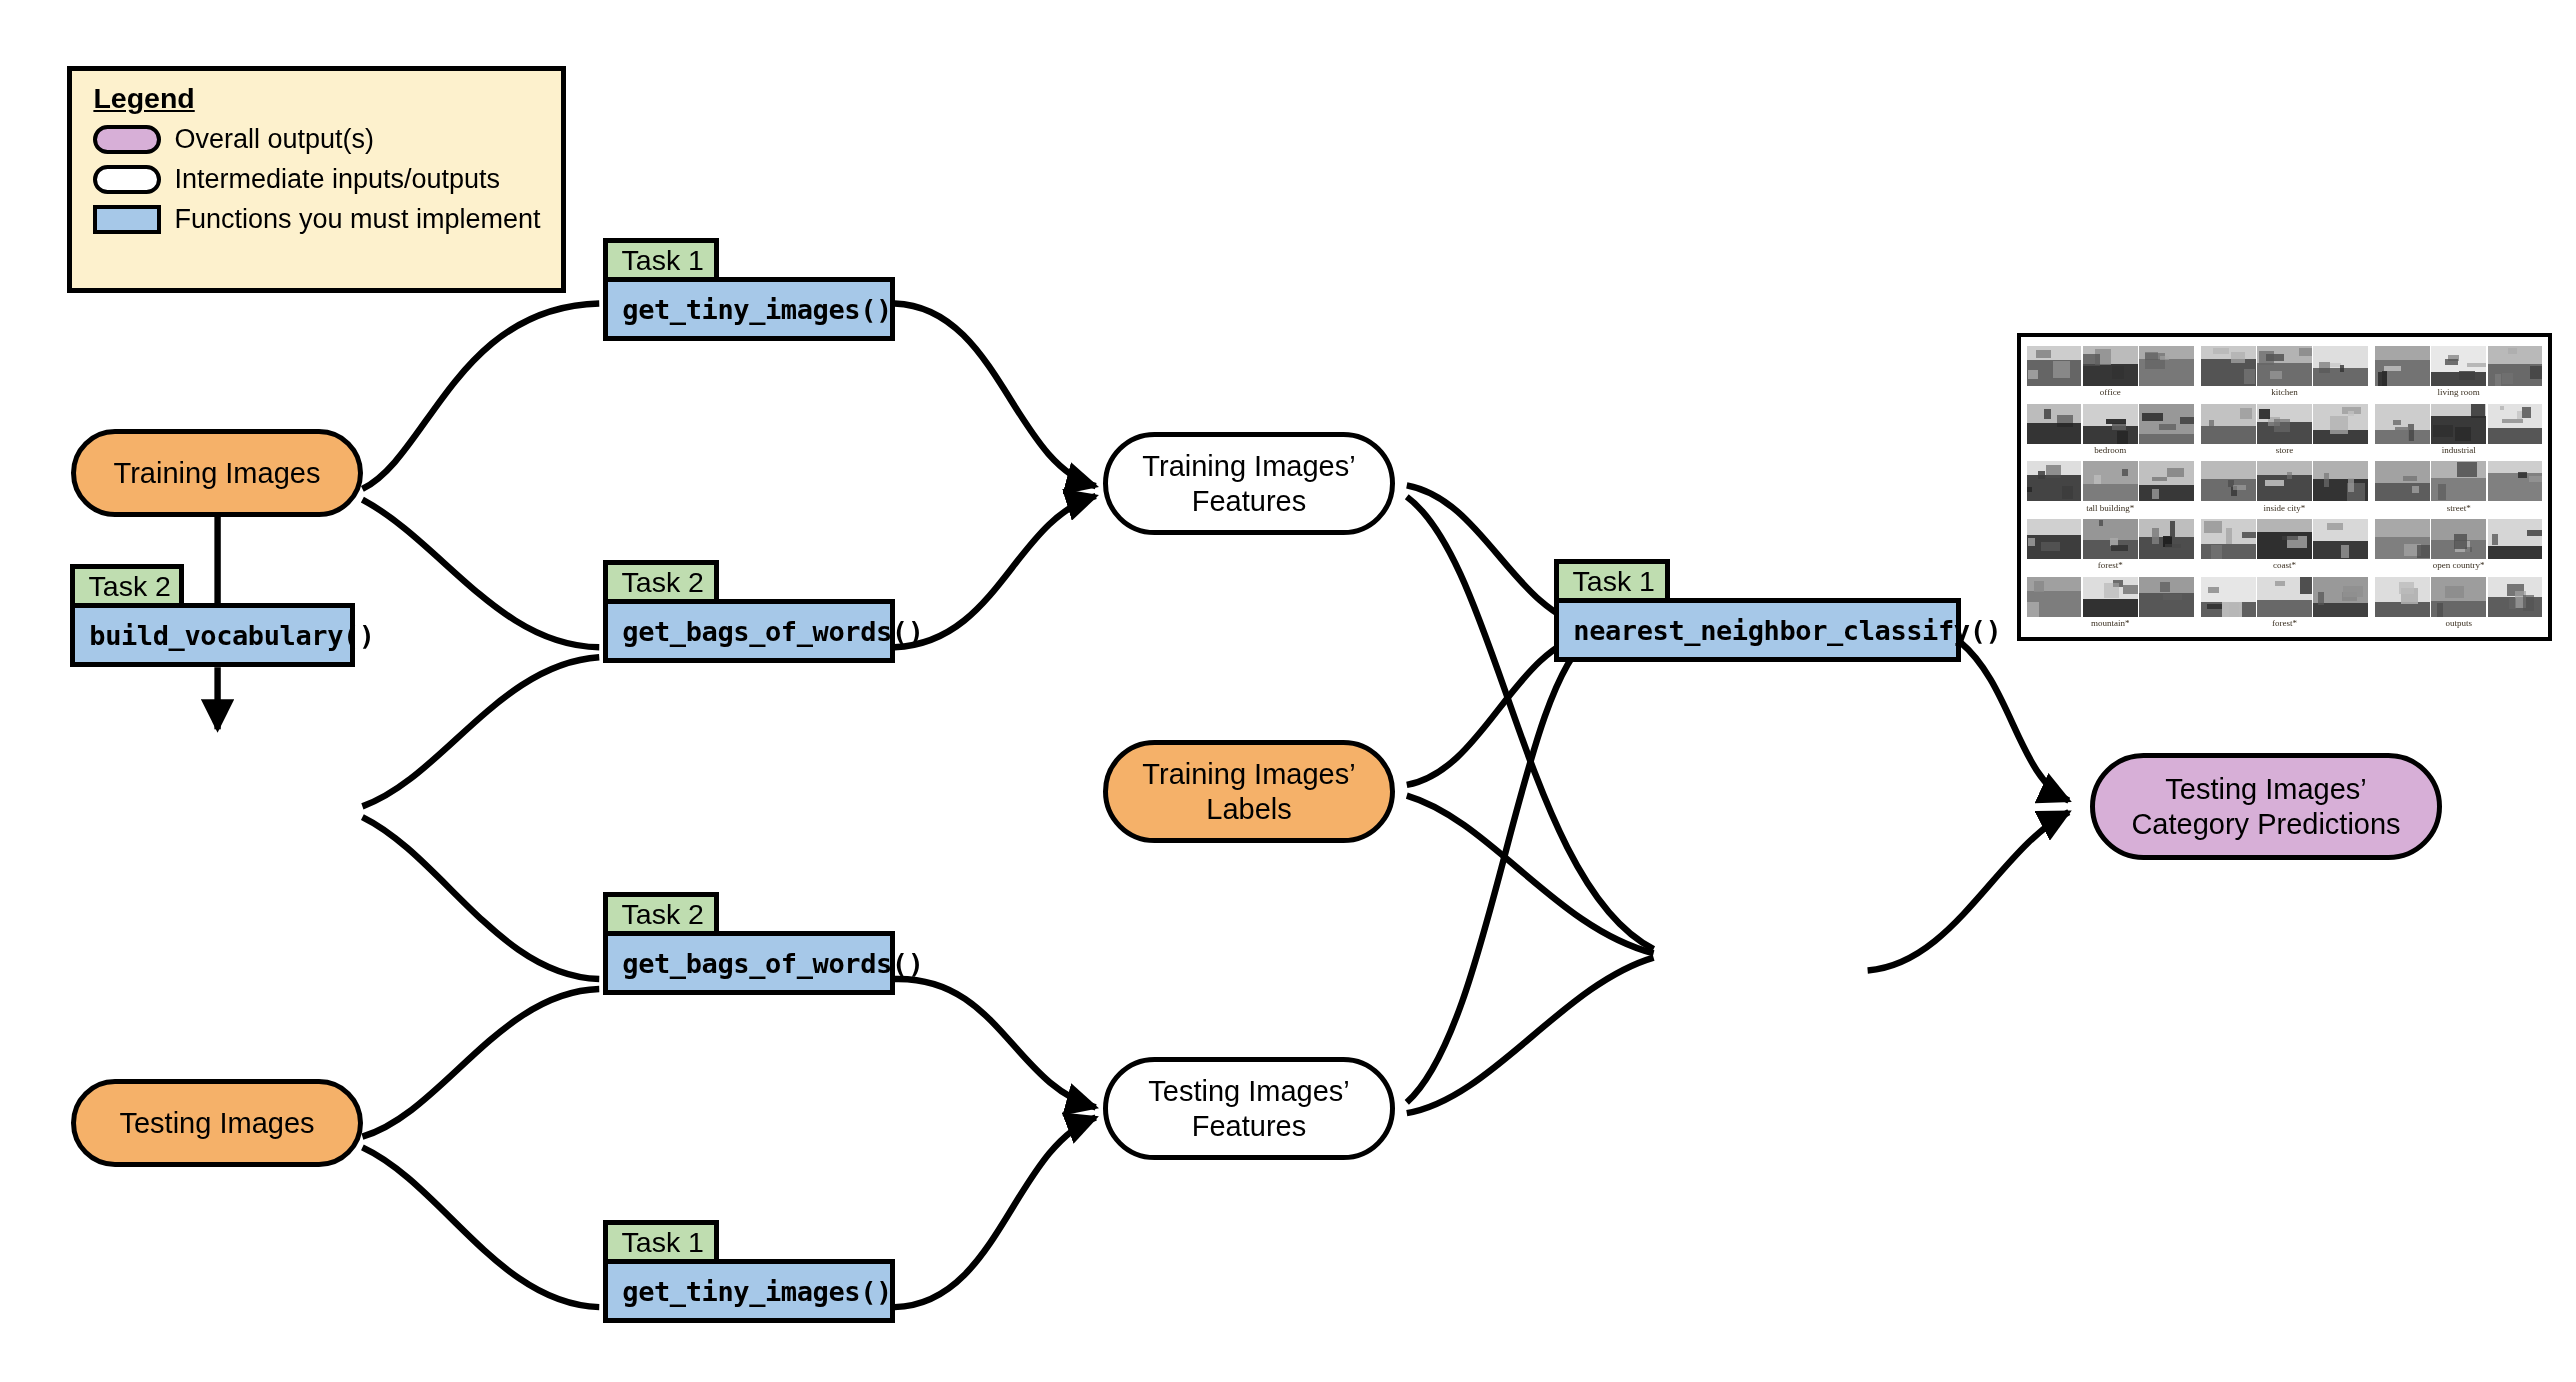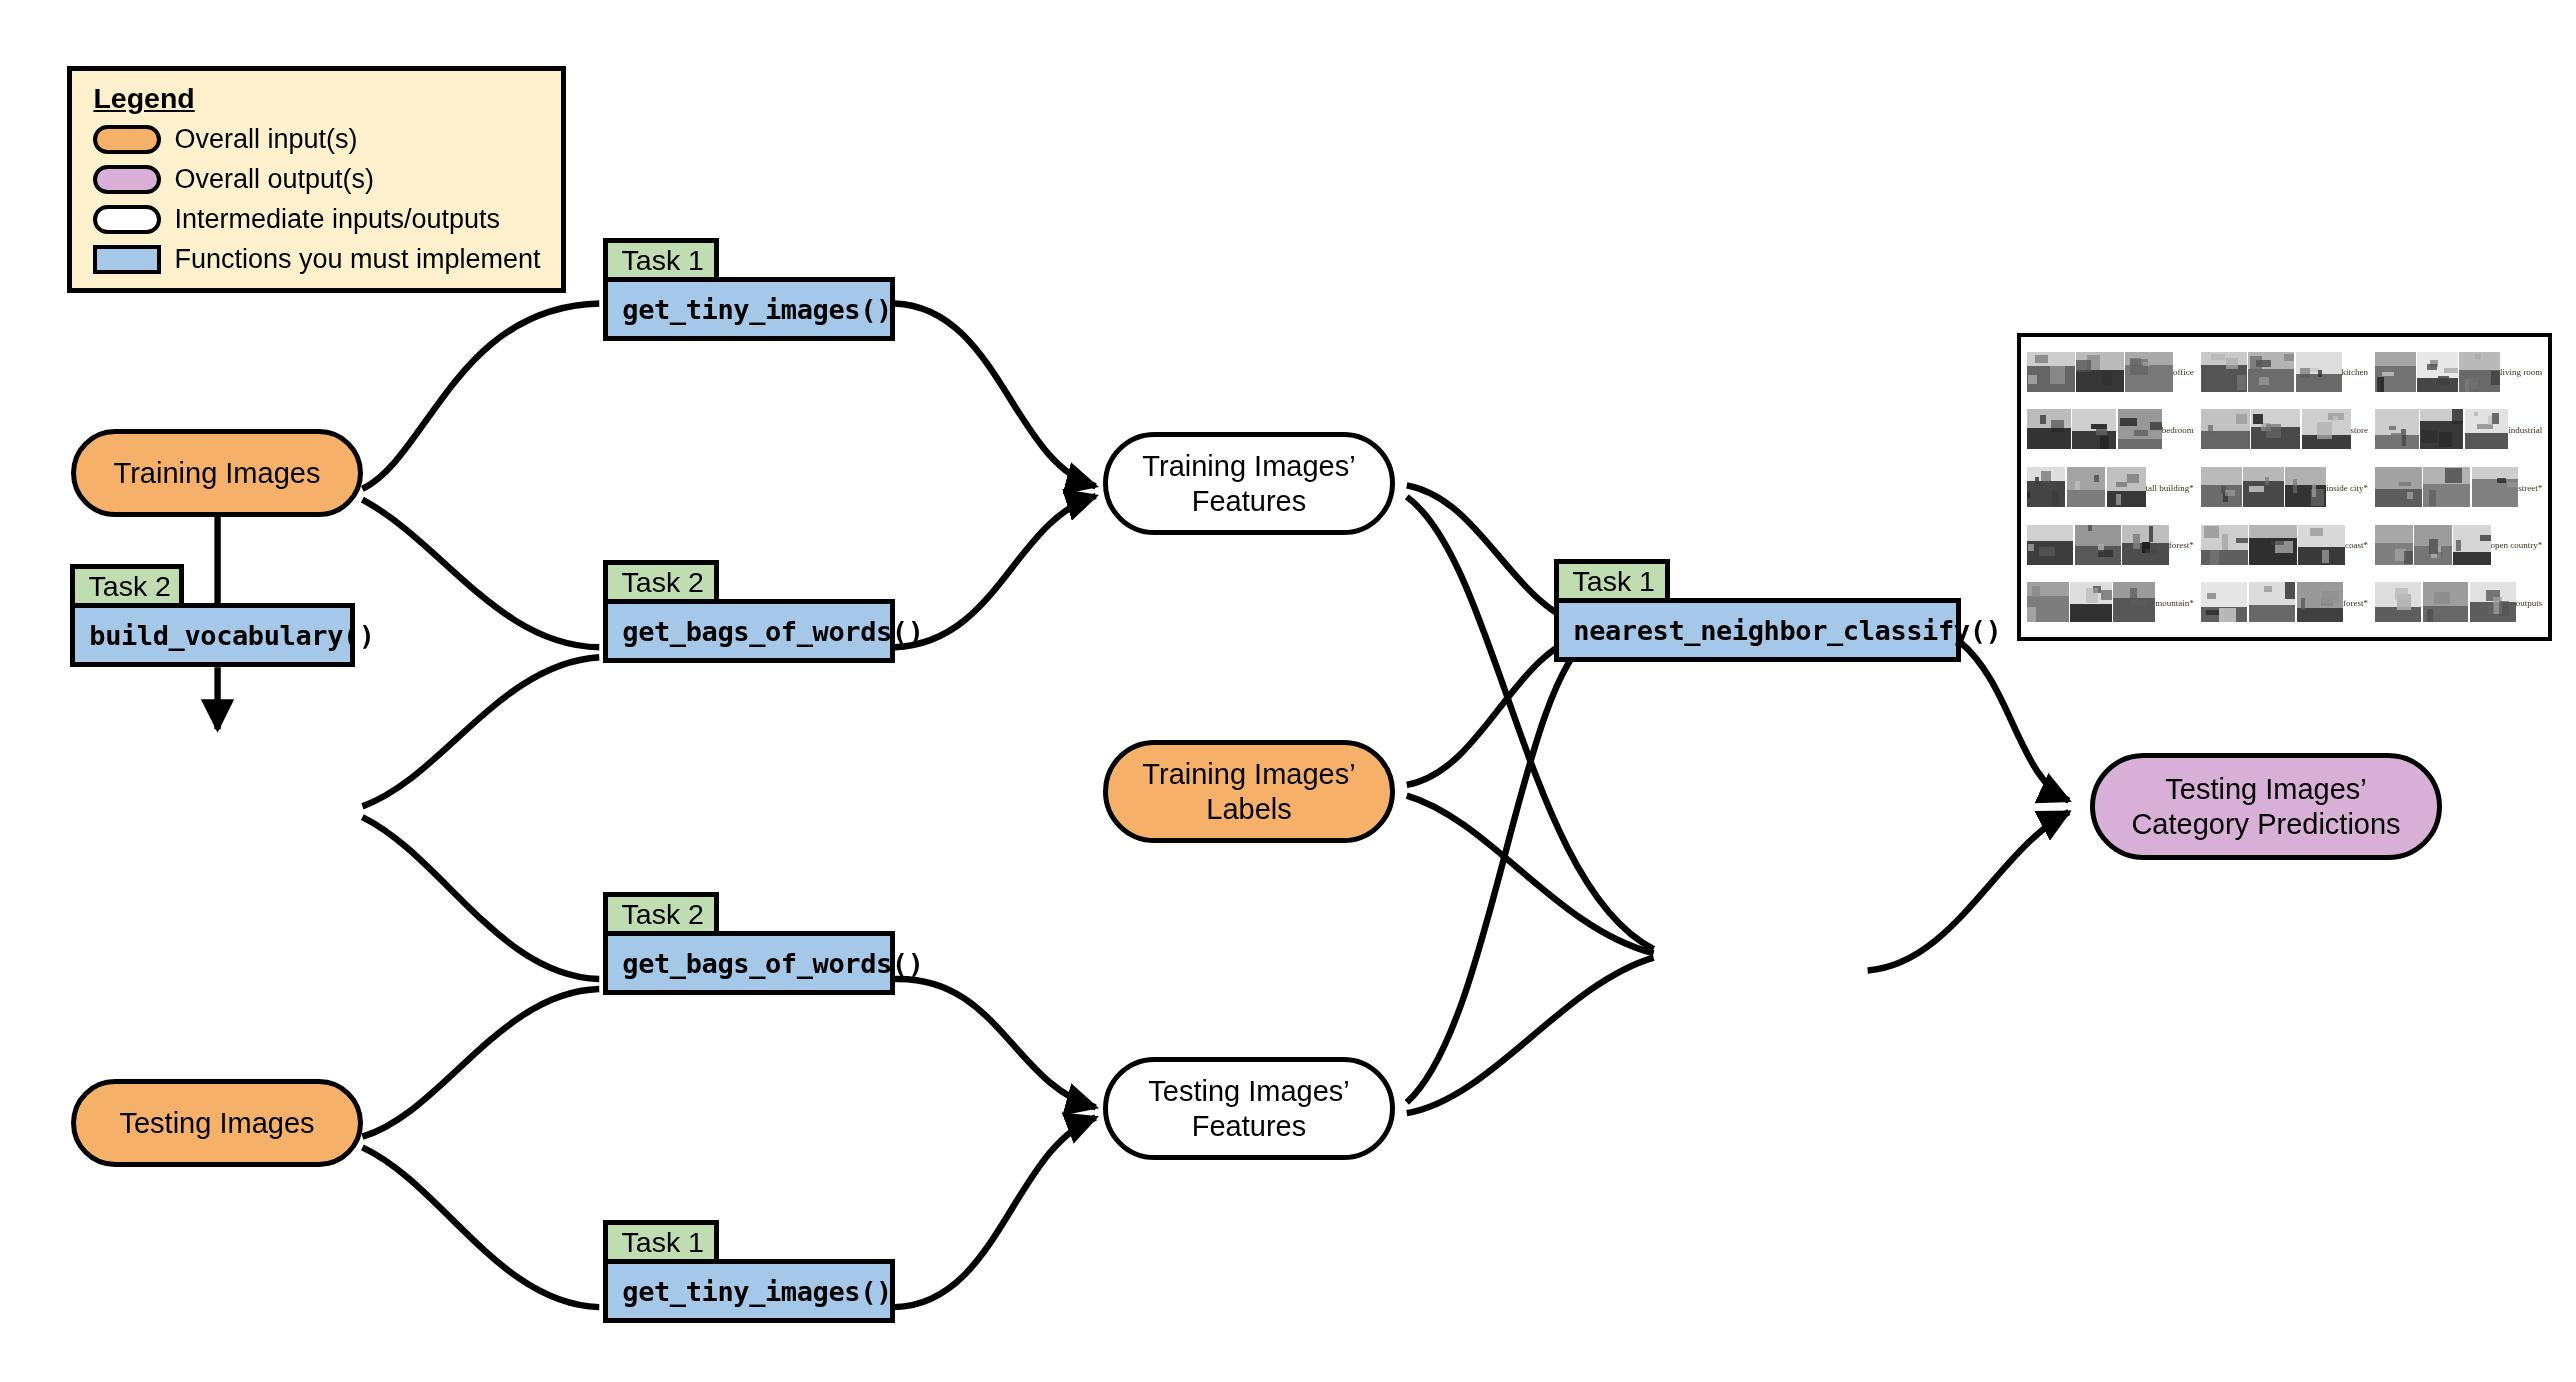--- a/index.html
+++ b/index.html
@@ -144,23 +144,23 @@
     width: 100%;
     height: 100%;
     display: grid;
     grid-template-columns: repeat(3, 1fr);
     grid-template-rows: repeat(5, 1fr);
     column-gap: 7.1px;
     row-gap: 1.4px;
   }
   .scene-cell {
     display: flex;
-    flex-direction: row;
+    flex-direction: column;
     align-items: center;
-    justify-content: flex-end;
+    justify-content: center;
   }
   .scene-thumbs {
     display: flex;
     gap: 1.4px;
     height: 40px;
     width: 100%;
   }
   .scene-thumb {
     flex: 1 1 0;
     height: 100%;
@@ -231,24 +231,20 @@
 
       <path d="M 2748,900 C 2820,960 2830,1090 2900,1122" marker-end="url(#arrow)"></path>
 
       <path d="M 2618,1360 C 2740,1350 2800,1190 2900,1138" marker-end="url(#arrow)"></path>
     </g>
   </svg>
 
   <div id="legend">
     <div id="legend-title">Legend</div>
 
-    <div class="legend-row">
-      <span class="legend-swatch rounded" style="background:#F5B169"></span>
-      <span class="legend-text">Overall input(s)</span>
-    </div>
 
     <div class="legend-row">
       <span class="legend-swatch rounded" style="background:#D7AFD7"></span>
       <span class="legend-text">Overall output(s)</span>
     </div>
 
     <div class="legend-row">
       <span class="legend-swatch rounded" style="background:#FFFFFF"></span>
       <span class="legend-text">Intermediate inputs/outputs</span>
     </div>

